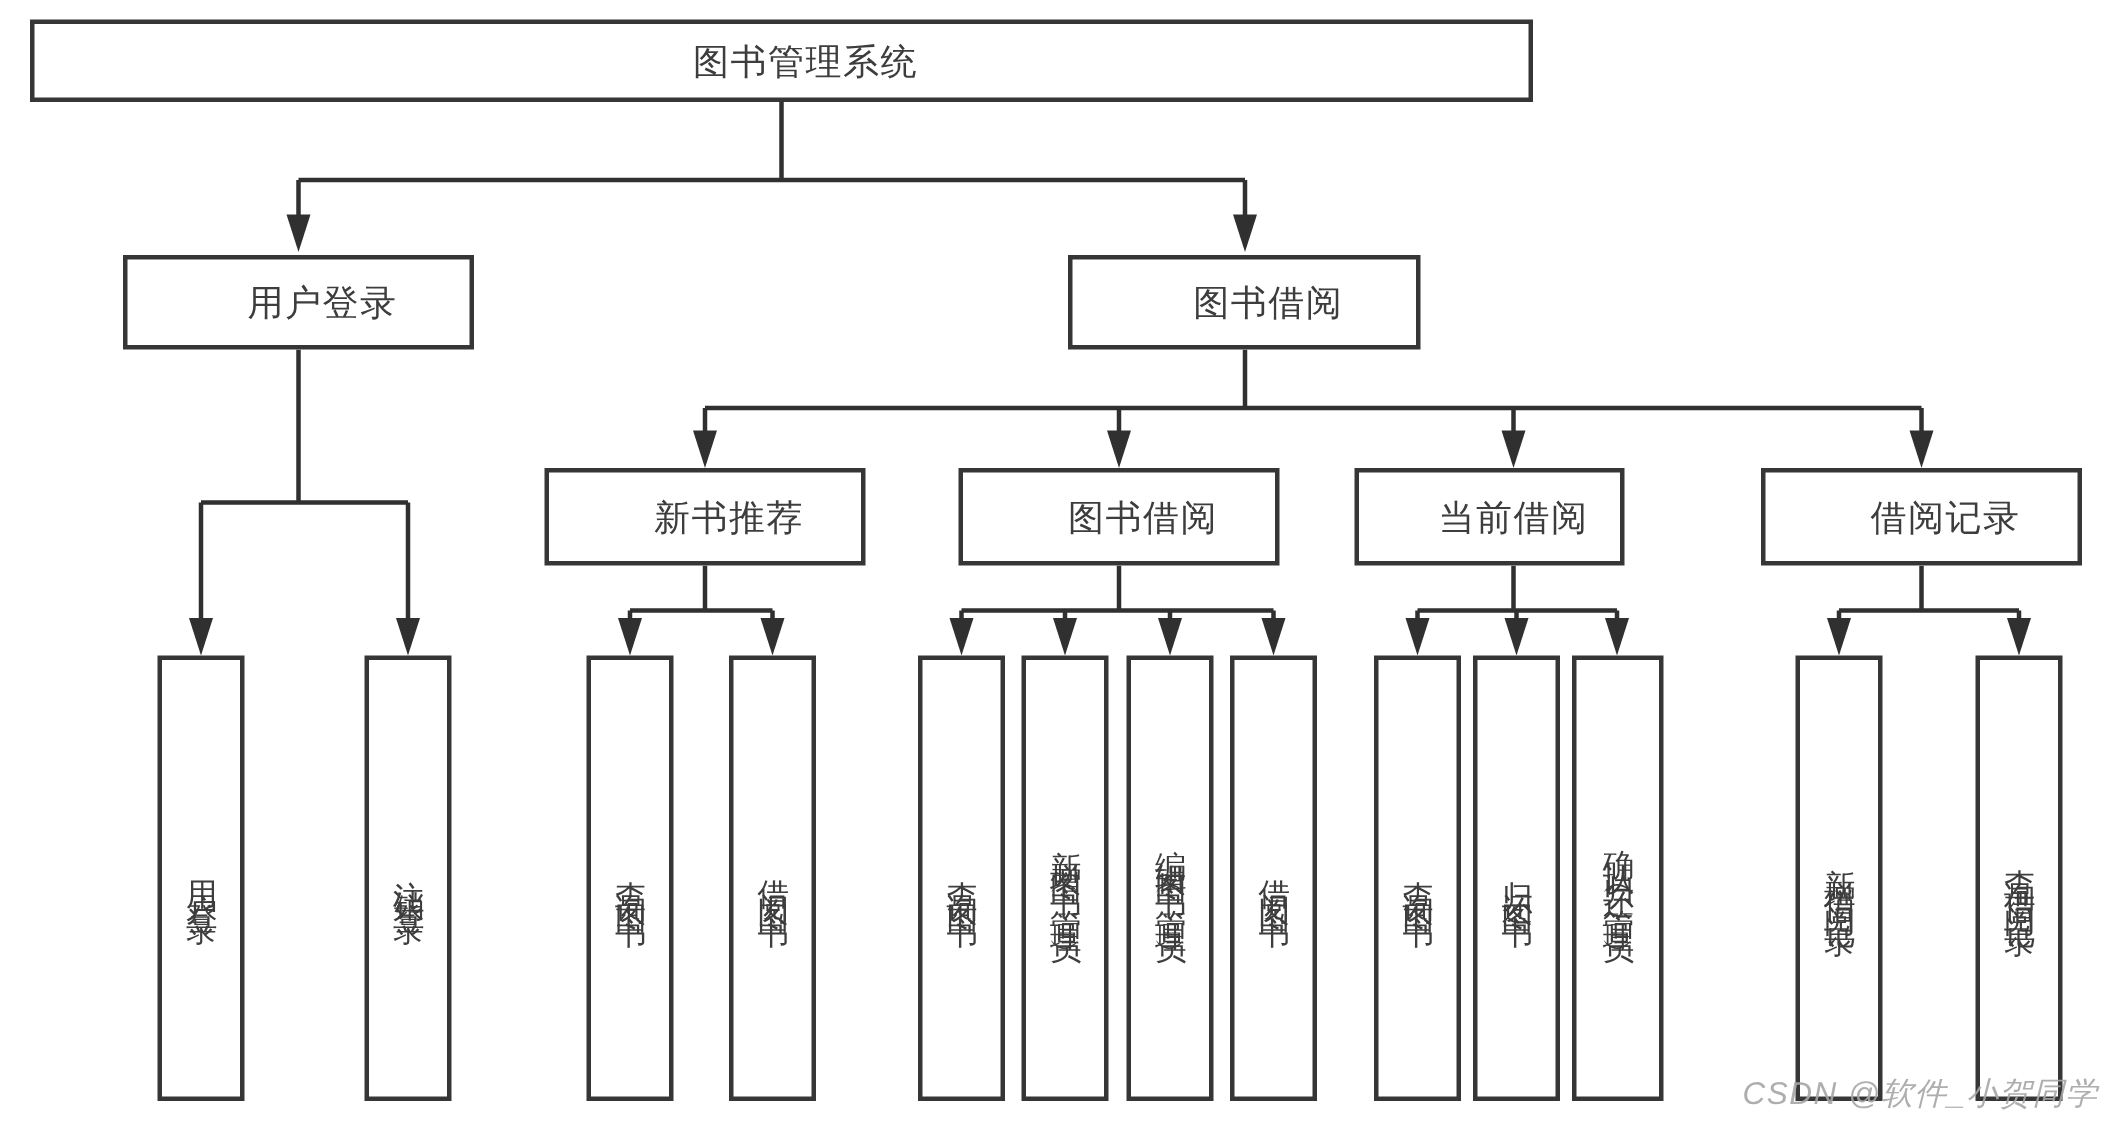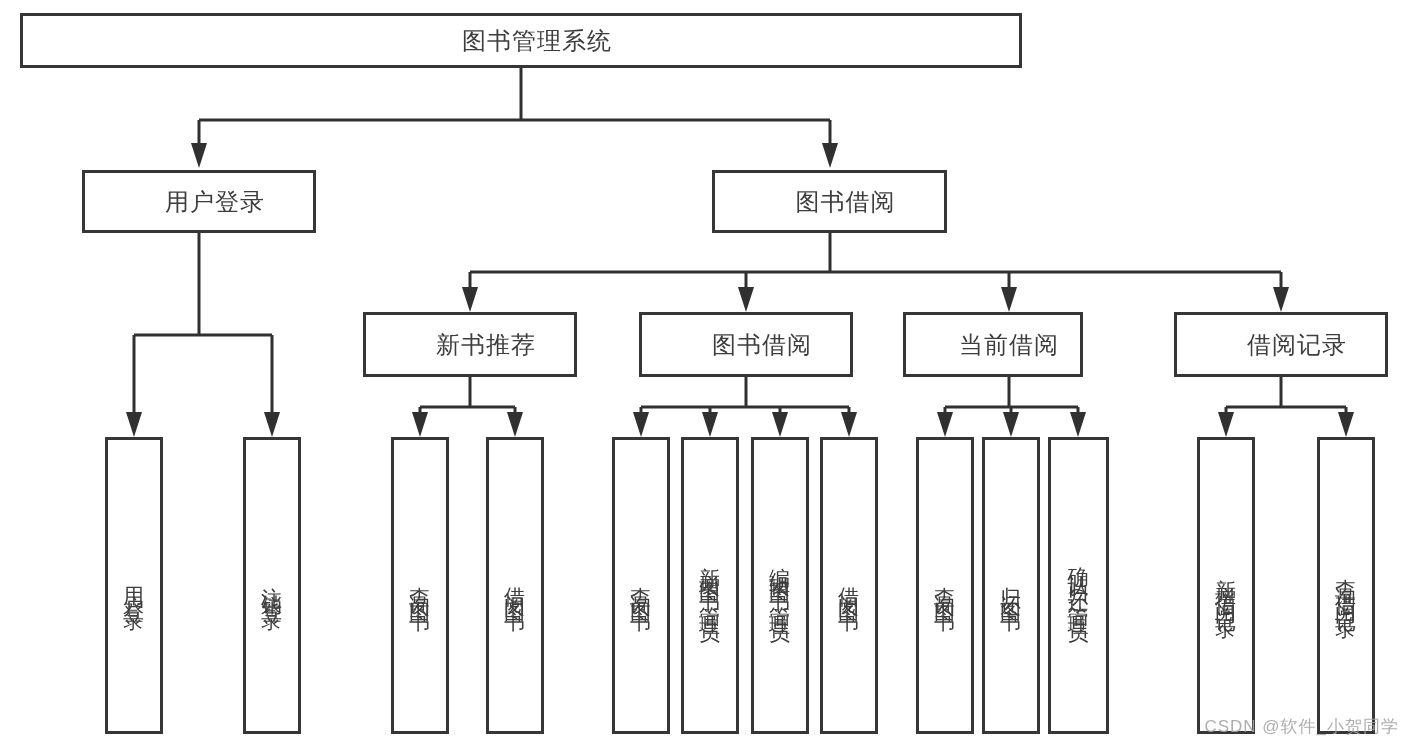--- a/index.html
+++ b/index.html
@@ -28,25 +28,26 @@
     text-orientation:mixed;
     font-size:21px;
     letter-spacing:8px;
     line-height:1;
     padding:6px 0;
   }
   .watermark{
     position:absolute;
     right:6px;
     top:715px;
-    font-size:17px;
+    font-size:21px;
     color:rgba(165,165,165,0.9);
     letter-spacing:1px;
     white-space:nowrap;
     z-index:5;
+    font-style:italic;
   }
 </style>
 </head>
 <body>
 
 <div class="canvas">
 
   <svg class="connectors" width="1405" height="747" viewBox="0 0 1405 747">
     <path fill="none" stroke="#303030" stroke-width="3" d="
       M521 68 V120 M199 120 H830 M199 120 V146 M830 120 V146

